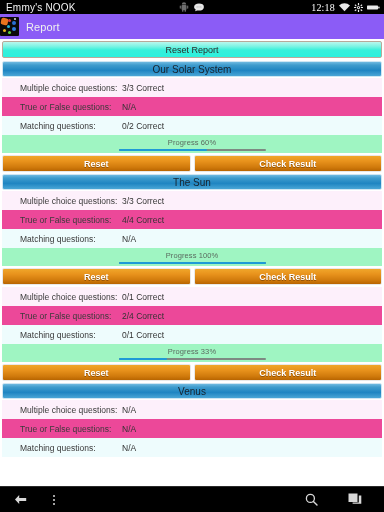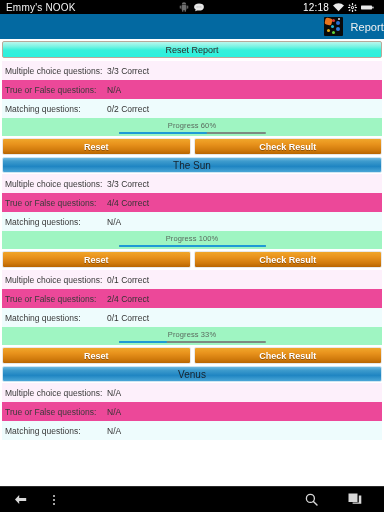--- a/index.html
+++ b/index.html
@@ -12,29 +12,29 @@
   #screen { width: 384px; height: 512px; position: relative; background:#fff; display:flex; flex-direction:column; }
 
   
   .statusbar {
     height: 14px; background: #000; color: #fff;
     display: flex; align-items: center; flex: 0 0 14px;
     font-size: 9.5px; position: relative;
   }
   .sb-title { padding-left: 6px; font-size: 10px; letter-spacing: .2px; color:#f2f2f2; }
   .sb-center { position:absolute; left: 50%; transform: translateX(-50%); display:flex; align-items:center; gap:5px; }
-  .sb-right { margin-left:auto; display:flex; align-items:center; gap:4px; padding-right:10px; }
+  .sb-right { margin-left:auto; display:flex; align-items:center; gap:4px; padding-right:4px;font-family:Liberation Serif, serif; }
   .sb-time { font-size: 10px; color:#fff; letter-spacing:.2px; }
   .ico { display:inline-block; line-height:0; }
   .ico svg { display:block; }
 
   
   .actionbar {
-    height: 25px; background: #0369a1; display:flex; align-items:center;
-    flex: 0 0 25px; padding-left: 0; justify-content: flex-end;
+    height: 25px; background: #8b5cf6; display:flex; align-items:center;
+    flex: 0 0 25px; padding-left: 0;
   }
   .app-icon {
     width: 19px; height: 19px; background:#0a0a0a; position:relative;
     border-radius:1px; overflow:hidden; flex:0 0 19px;
   }
   .app-icon i { position:absolute; border-radius:50%; display:block; }
   .app-icon .p1 { width:7px; height:7px; background:#e8741e; left:1px;  top:1px;  border-radius:2px; transform:rotate(12deg);}
   .app-icon .p2 { width:3px; height:3px; background:#d93a3a; left:8px;  top:2px; }
   .app-icon .p3 { width:4px; height:4px; background:#2a6fd6; left:12px; top:4px; }
   .app-icon .p4 { width:3px; height:3px; background:#23b5d6; left:7px;  top:8px; }
@@ -64,21 +64,21 @@
     height: 16px;
     background: linear-gradient(to bottom, #6fb9e0 0%, #3f9ccd 22%, #1f85c2 60%, #4aa6d6 100%);
     border: 1px solid #cfe6f3;
     border-radius: 2px;
     display:flex; align-items:center; justify-content:center;
     color:#16222c; font-size:10px;
     margin-bottom: 1px;
   }
   .row {
     height: 19px; display:flex; align-items:center;
-    font-size: 8.5px; color:#3a3a3a; padding-left: 3px;
+    font-size: 8.5px; color:#3a3a3a; padding-left: 18px;
   }
   .row .lbl { width: 102px; flex:0 0 102px; }
   .row .val { color:#333; }
   .row.mc { background:#fdf0fb; }
   .row.tf { background:#ec4899; }
   .row.mt { background:#eefcfd; }
 
   .progress-wrap {
     background:#9ff5c2; height: 18px; position:relative;
     display:flex; flex-direction:column; align-items:center; justify-content:center;
@@ -184,20 +184,21 @@
         <i class="p8"></i>
     </span>
     <span class="ab-title">Report</span>
   </div>
 
   <div class="content">
 
     <div class="reset-report">Reset Report</div>
 
     <div class="section">
+      <div class="sec-header">Our Solar System</div>
       <div class="row mc">
         <span class="lbl">Multiple choice questions:</span>
         <span class="val">3/3 Correct</span>
       </div>
       <div class="row tf">
         <span class="lbl">True or False questions:</span>
         <span class="val">N/A</span>
       </div>
       <div class="row mt">
         <span class="lbl">Matching questions:</span>

